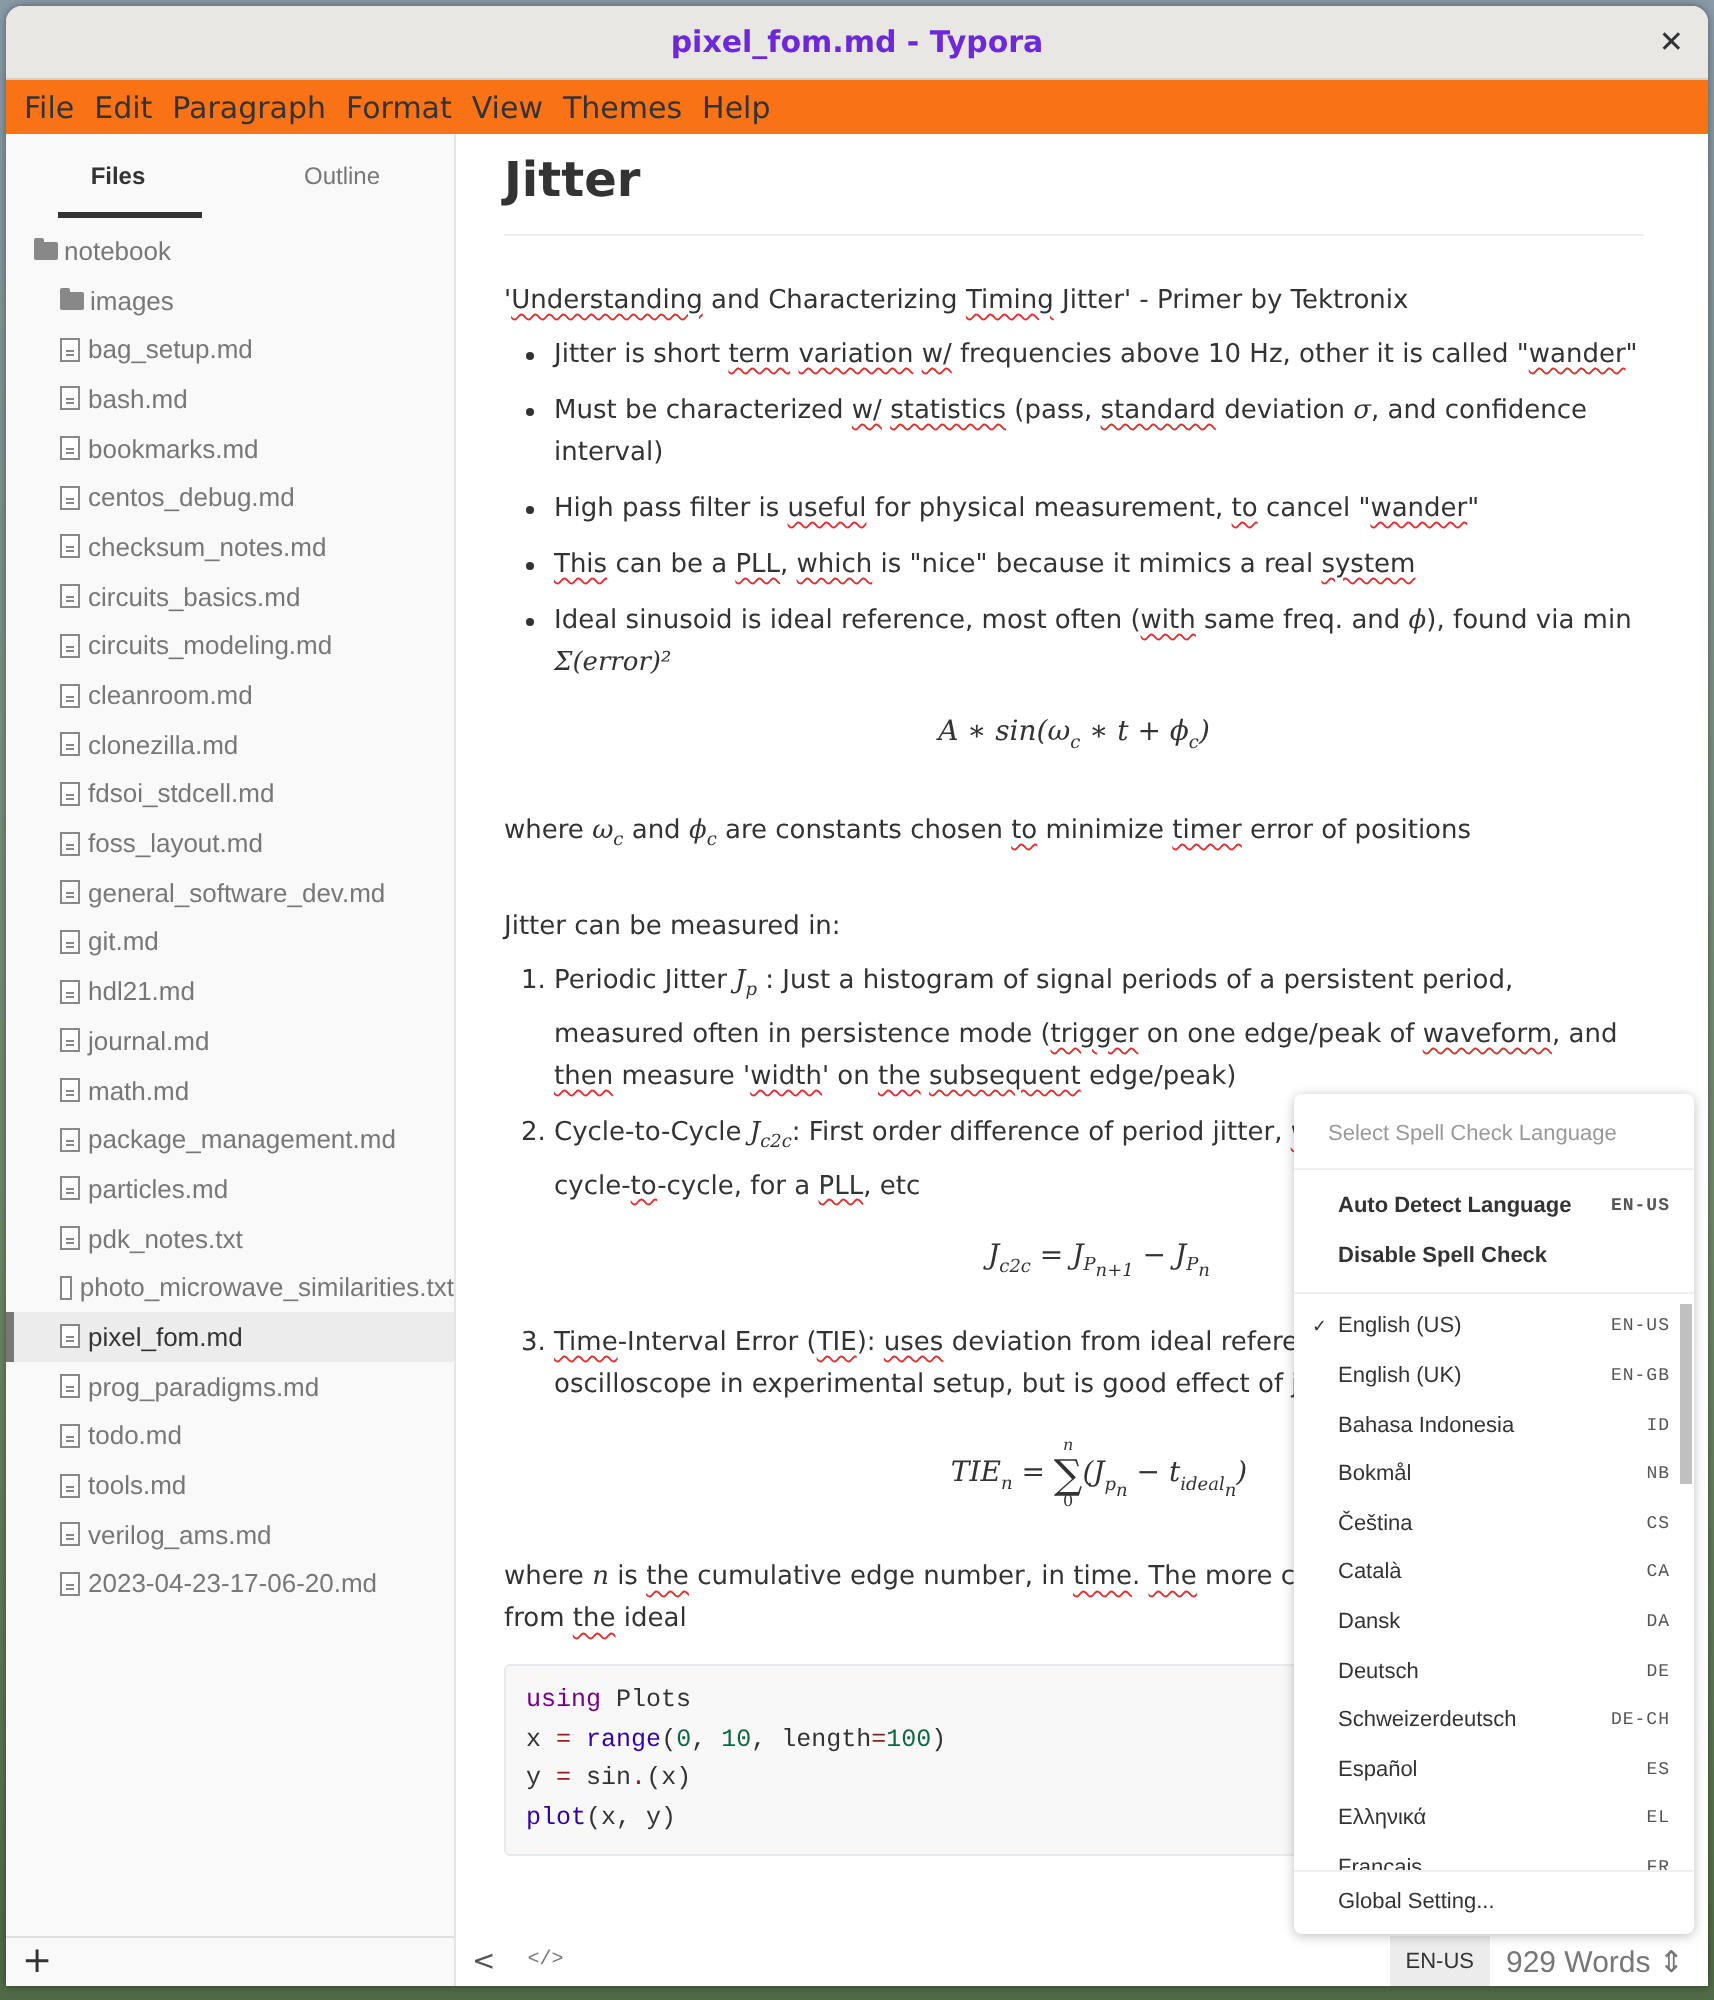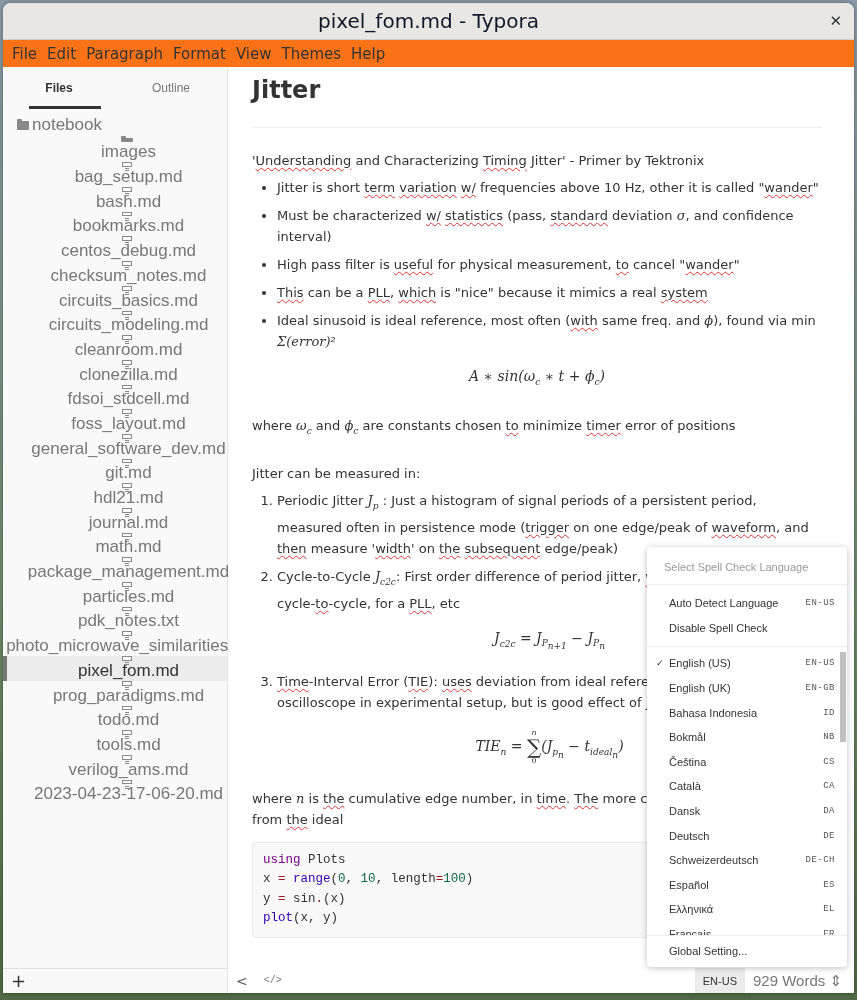--- a/index.html
+++ b/index.html
@@ -11,64 +11,64 @@
   }
   .window {
     position: absolute; left: 3px; top: 3px; width: 851px; height: 990px;
     background: #fff; border-radius: 8px 8px 0 0; overflow: hidden;
     box-shadow: 0 0 4px rgba(0,0,0,0.4);
   }
   .titlebar {
     height: 37px; background: #e9e7e4; border-bottom: 1px solid #d2cfcb;
     position: relative; display: flex; align-items: center; justify-content: center;
   }
-  .titlebar .title { font-size: 20px; font-weight: normal; color: #0f172a; font-family: "DejaVu Sans", sans-serif; }
+  .titlebar .title { font-size: 15px; font-weight: bold; color: #6d28d9; font-family: "DejaVu Sans", sans-serif; }
   .titlebar .close { position: absolute; right: 12px; top: 9px; font-size: 15px; color: #2e3436; cursor: pointer; }
   .menubar {
     height: 27px; background: #f97316; display: flex; align-items: center; padding-left: 4px;
   }
   .menubar .menu-item { font-size: 15px; color: #333; padding: 0 5px; font-family: "DejaVu Sans", sans-serif; }
   .body { position: absolute; top: 64px; left: 0; right: 0; bottom: 0; display: flex; }
   .sidebar {
     width: 225px; background: #f9f9f9; border-right: 1px solid #e5e5e5; position: relative; height: 100%;
   }
   .sidebar-tabs { display: flex; height: 38px; }
   .sidebar-tab { width: 50%; text-align: center; font-size: 12px; color: #777; padding-top: 14px; position: relative; font-family: "Liberation Sans", sans-serif; }
   .sidebar-tab.active { color: #333; font-weight: bold; }
   .sidebar-tab.active::after {
     content: ""; position: absolute; left: 26px; width: 72px; bottom: -4px; height: 3px; background: #333;
   }
   .file-tree { margin-top: 8px; }
   .tree-item {
-    height: 24.7px; display: flex; align-items: center; font-size: 17px; color: #777; font-family: "Liberation Sans", sans-serif;
+    height: 24.7px; display: flex; align-items: center; font-size: 13px; color: #777; font-family: "Liberation Sans", sans-serif;
     position: relative;
   }
   .tree-item.root { padding-left: 14px; }
-  .tree-item.child { padding-left: 27px; flex-direction: column; }
+  .tree-item.child { padding-left: 27px; }
   .tree-item.active { background: #ececec; color: #333; }
   .tree-item.active::before { content: ""; position: absolute; left: 0; top: 0; bottom: 0; width: 4px; background: #777; }
   .folder-icon {
     width: 12px; height: 9px; background: #888; border-radius: 1px; margin-right: 3px; position: relative;
   }
   .folder-icon::before { content: ""; position: absolute; top: -2px; left: 0; width: 5px; height: 3px; background: #888; border-radius: 1px 1px 0 0; }
   .file-icon {
     width: 10px; height: 12px; border: 1px solid #888; margin-right: 4px; position: relative; background: #fff;
   }
   .file-icon::before { content: ""; position: absolute; left: 2px; right: 2px; top: 5px; height: 1px; background: #888; box-shadow: 0 2px 0 #888; }
   .sidebar-footer {
     position: absolute; bottom: 0; left: 0; right: 0; height: 25px; border-top: 1px solid #e0e0e0;
     display: flex; align-items: center; padding-left: 8px;
   }
   .plus-icon { font-size: 18px; color: #333; line-height: 1; }
   .editor { flex: 1; position: relative; background: #fff; overflow: hidden; }
   .content {
     position: absolute; left: 24px; top: 0; width: 570px; color: #333;
     font-family: "DejaVu Sans", sans-serif; font-size: 13px; line-height: 21px;
   }
-  h1 { font-size: 24px; font-weight: bold; color: #333; padding-top: 8px; padding-bottom: 22px; border-bottom: 1px solid #eee; line-height: 30px; }
+  h1 { font-size: 24px; font-weight: bold; color: #333; padding-top: 8px; padding-bottom: 12px; border-bottom: 1px solid #eee; line-height: 30px; }
   p { margin-top: 22px; }
   ul, ol { margin-top: 6px; padding-left: 25px; }
   li { margin-bottom: 7px; }
   .sq { text-decoration: underline wavy #d33; text-decoration-thickness: 1px; text-underline-offset: 2px; }
   .math { font-family: "DejaVu Serif", serif; font-style: italic; }
   .math-block { text-align: center; font-family: "DejaVu Serif", serif; font-style: italic; font-size: 14px; margin: 14px 0; }
   sub { font-size: 9px; }
   .code-block {
     margin-top: 12px; background: #f8f8f8; border: 1px solid #e7eaed; border-radius: 3px;
     padding: 8px 10px; font-family: "Liberation Mono", monospace; font-size: 12.5px; line-height: 19.5px; width: 400px;
@@ -87,21 +87,21 @@
   .status-lang { background: #ececec; height: 25px; padding: 0 8px; display: flex; align-items: center; color: #333; font-size: 11px; }
   .status-words { padding: 0 8px; color: #777; font-size: 15px; }
   .dropdown {
     position: absolute; left: 647px; top: 547px; width: 200px; height: 420px; background: #fff;
     border-radius: 4px; box-shadow: 0 1px 6px rgba(0,0,0,0.25); font-family: "Liberation Sans", sans-serif;
     overflow: hidden;
   }
   .dd-search { height: 38px; border-bottom: 1px solid #eee; padding: 14px 0 0 17px; font-size: 11px; color: #999; }
   .dd-search input { border: none; outline: none; font-size: 11px; color: #333; width: 170px; font-family: "Liberation Sans", sans-serif; }
   .dd-search input::placeholder { color: #999; }
-  .dd-top { border-bottom: 1px solid #eee; padding: 6px 0; }
+  .dd-top { border-bottom: 1px solid #eee; padding: 6px 0; font-weight: bold; }
   .dd-item { height: 24.6px; display: flex; align-items: center; padding-left: 22px; padding-right: 12px; font-size: 11px; color: #333; position: relative; }
   .dd-item .code { margin-left: auto; font-family: "Liberation Mono", monospace; font-size: 9px; color: #555; letter-spacing: 0.5px; }
   .dd-item .check { position: absolute; left: 9px; font-size: 9px; color: #333; }
   .dd-list { height: 288px; overflow: hidden; position: relative; padding-top: 4px; }
   .dd-scrollbar { position: absolute; right: 1px; top: 5px; width: 6px; height: 90px; background: #c0c0c0; }
   .dd-footer { border-top: 1px solid #eee; height: 30px; display: flex; align-items: center; padding-left: 22px; font-size: 11px; color: #333; }
 </style>
 </head>
 <body>
 

